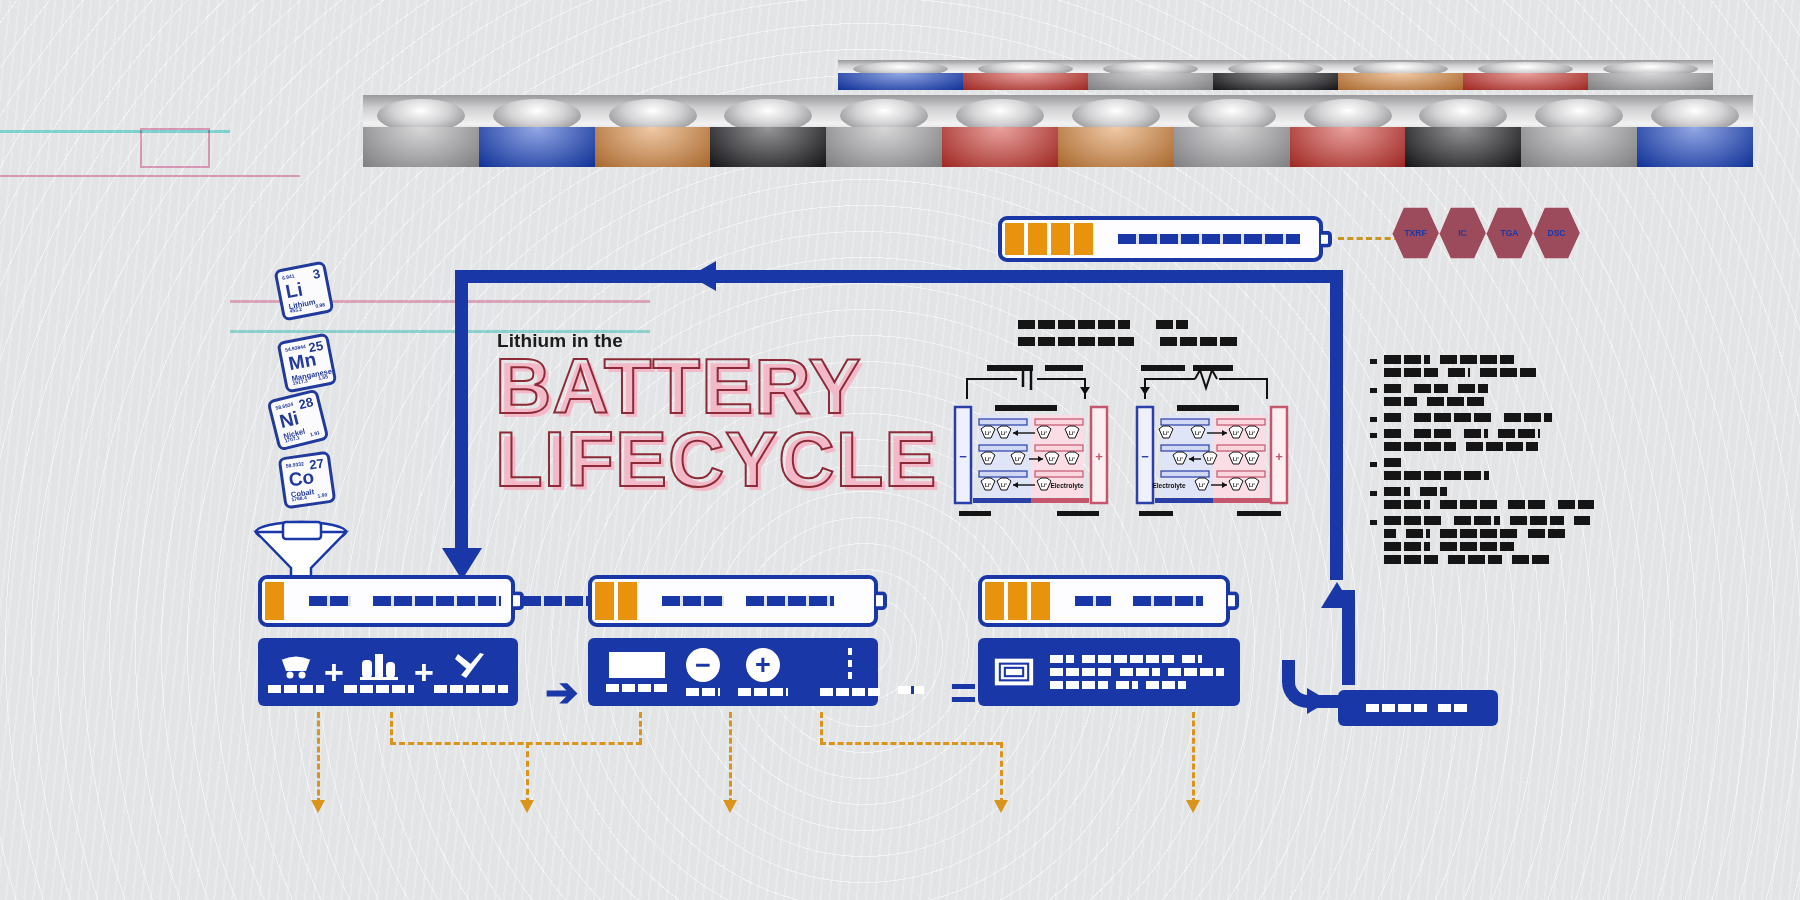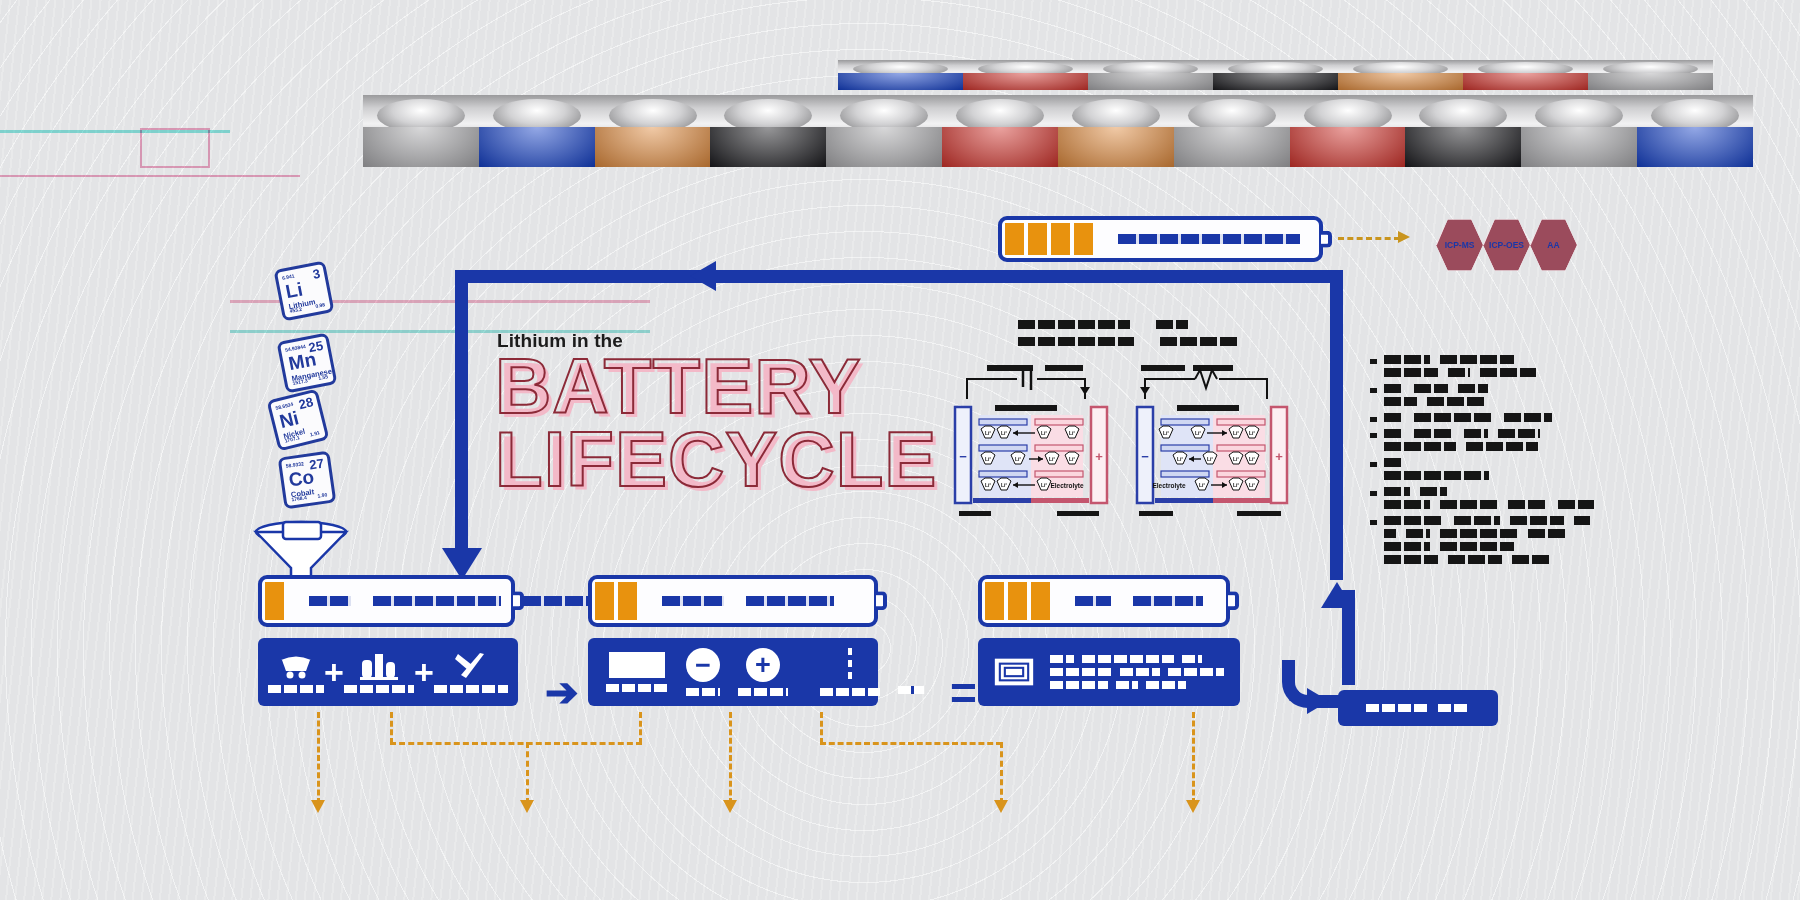--- a/index.html
+++ b/index.html
@@ -491,29 +491,32 @@
     <div class="lines">
       <span class="redact-blue" style="width:182px;"></span>
     </div>
     <span class="nub"></span>
   </div>
 
   <div class="dash-arrow-h"></div>
   <div class="dash-arrow-head"></div>
 
   <div class="hexwrap">
-    <div class="hexrow" style="margin-left:36px;">
+    <div class="hexrow" style="margin-top:-12px;margin-left:-8px;">
       <div class="hex">
-          <span>ICP-MS</span>
+          <span>TXRF</span>
         </div>
       <div class="hex">
-          <span>ICP-OES</span>
+          <span>IC</span>
         </div>
       <div class="hex">
-          <span>AA</span>
+          <span>TGA</span>
+        </div>
+      <div class="hex">
+          <span>DSC</span>
         </div>
     </div>
   </div>
 
   <div class="bullets">
     <div class="bullet-row">
       <span class="bullet-dot"></span>
       <span class="bullet-lines">
         <span style="display:flex;gap:10px;margin-bottom:4px;">
             <span class="redact-dark" style="width:46px;"></span>

